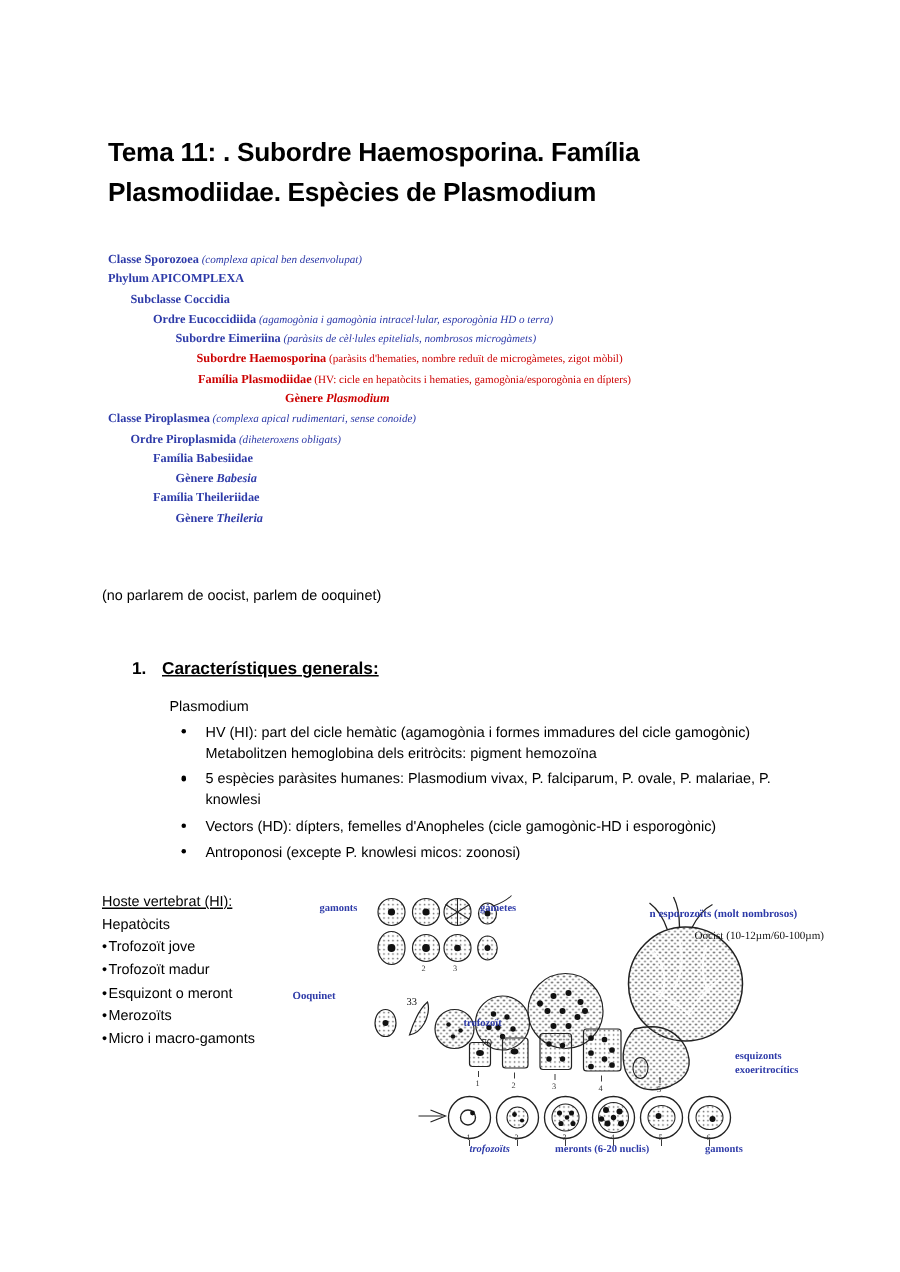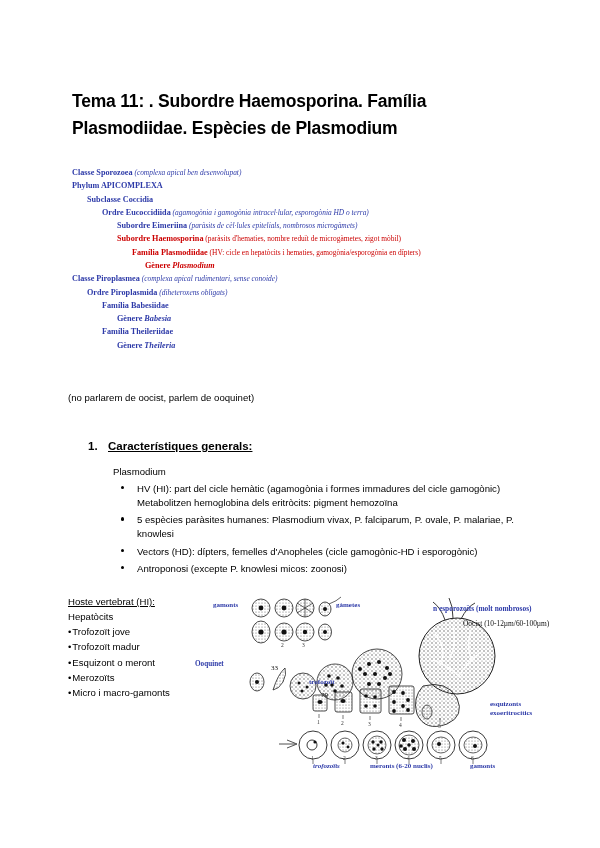--- a/index.html
+++ b/index.html
@@ -75,21 +75,21 @@
   
   .figure { position:absolute; left:195px; top:590px; width:350px; height:230px; }
   .figure svg { display:block; }
   .fig-label {
     position:absolute;
     font-family:"Liberation Serif", serif;
     color:#2d3aa8; font-weight:bold;
     white-space:nowrap;
   }
   .lbl-gamonts   { left:18px;  top:11px;  font-size:7px; }
-  .lbl-gametes   { left:125px; top:11px;  font-size:7px;margin-left:16px; }
+  .lbl-gametes   { left:125px; top:11px;  font-size:7px; }
   .lbl-sporo     { left:238px; top:14px;  font-size:7.4px; }
   .lbl-oocist    { left:268px; top:29px;  font-size:7.4px; color:#111; font-weight:normal;
                    font-family:"Liberation Serif", serif; }
   .lbl-ooquinet  { left:0px;   top:70px;  font-size:7.2px; }
   .lbl-trofozoit { left:114px; top:88px;  font-size:7px; }
   .lbl-esq       { left:295px; top:110px; font-size:7px; line-height:1.25; white-space:normal; width:56px;}
   .lbl-trofs     { left:118px; top:172px; font-size:7px;font-style:italic; }
   .lbl-meronts   { left:175px; top:172px; font-size:7px; }
   .lbl-gamonts2  { left:275px; top:172px; font-size:7px; }
   .num-lab {
@@ -105,23 +105,23 @@
 <div class="page">
 
   <div class="title">Tema 11: . Subordre Haemosporina. Família Plasmodiidae. Espècies de Plasmodium</div>
 
   <div class="taxonomy" id="taxonomy">
       <div class="tax-line" style="margin-left: 0px; color: rgb(45, 58, 168);"><span class="rank">Classe Sporozoea</span><span class="note"> (complexa apical ben desenvolupat)</span></div>
       <div class="tax-line" style="margin-left: 0px; color: rgb(45, 58, 168);"><span class="rank">Phylum APICOMPLEXA</span></div>
       <div class="tax-line" style="margin-left: 15px; color: rgb(45, 58, 168);"><span class="rank">Subclasse Coccidia</span></div>
       <div class="tax-line" style="margin-left: 30px; color: rgb(45, 58, 168);"><span class="rank">Ordre Eucoccidiida</span><span class="note"> (agamogònia i gamogònia intracel·lular, esporogònia HD o terra)</span></div>
       <div class="tax-line" style="margin-left: 45px; color: rgb(45, 58, 168);"><span class="rank">Subordre Eimeriina</span><span class="note"> (paràsits de cèl·lules epitelials, nombrosos microgàmets)</span></div>
-      <div class="tax-line tax-red" style="margin-left: 45px; color: rgb(204, 0, 0);"><span class="rank">Subordre Haemosporina</span><span class="note"> (paràsits d'hematies, nombre reduït de microgàmetes, zigot mòbil)</span></div>
+      <div class="tax-line tax-red" style="margin-left: 59px; color: rgb(204, 0, 0);"><span class="rank">Subordre Haemosporina</span><span class="note"> (paràsits d'hematies, nombre reduït de microgàmetes, zigot mòbil)</span></div>
       <div class="tax-line tax-red" style="margin-left: 60px; color: rgb(204, 0, 0);"><span class="rank">Família Plasmodiidae</span><span class="note"> (HV: cicle en hepatòcits i hematies, gamogònia/esporogònia en dípters)</span></div>
-      <div class="tax-line tax-red" style="margin-left: 73px; color: rgb(204, 0, 0);"><span class="rank">Gènere</span><span class="gen"> Plasmodium</span></div>
+      <div class="tax-line tax-red" style="margin-left: 118px; color: rgb(204, 0, 0);"><span class="rank">Gènere</span><span class="gen"> Plasmodium</span></div>
       <div class="tax-line" style="margin-left: 0px; color: rgb(45, 58, 168);"><span class="rank">Classe Piroplasmea</span><span class="note"> (complexa apical rudimentari, sense conoide)</span></div>
       <div class="tax-line" style="margin-left: 15px; color: rgb(45, 58, 168);"><span class="rank">Ordre Piroplasmida</span><span class="note"> (diheteroxens obligats)</span></div>
       <div class="tax-line" style="margin-left: 30px; color: rgb(45, 58, 168);"><span class="rank">Família Babesiidae</span></div>
       <div class="tax-line" style="margin-left: 45px; color: rgb(45, 58, 168);"><span class="rank">Gènere</span><span class="gen"> Babesia</span></div>
       <div class="tax-line" style="margin-left: 30px; color: rgb(45, 58, 168);"><span class="rank">Família Theileriidae</span></div>
       <div class="tax-line" style="margin-left: 45px; color: rgb(45, 58, 168);"><span class="rank">Gènere</span><span class="gen"> Theileria</span></div>
     </div>
 
   <div class="plain-note">(no parlarem de oocist, parlem de ooquinet)</div>
 

